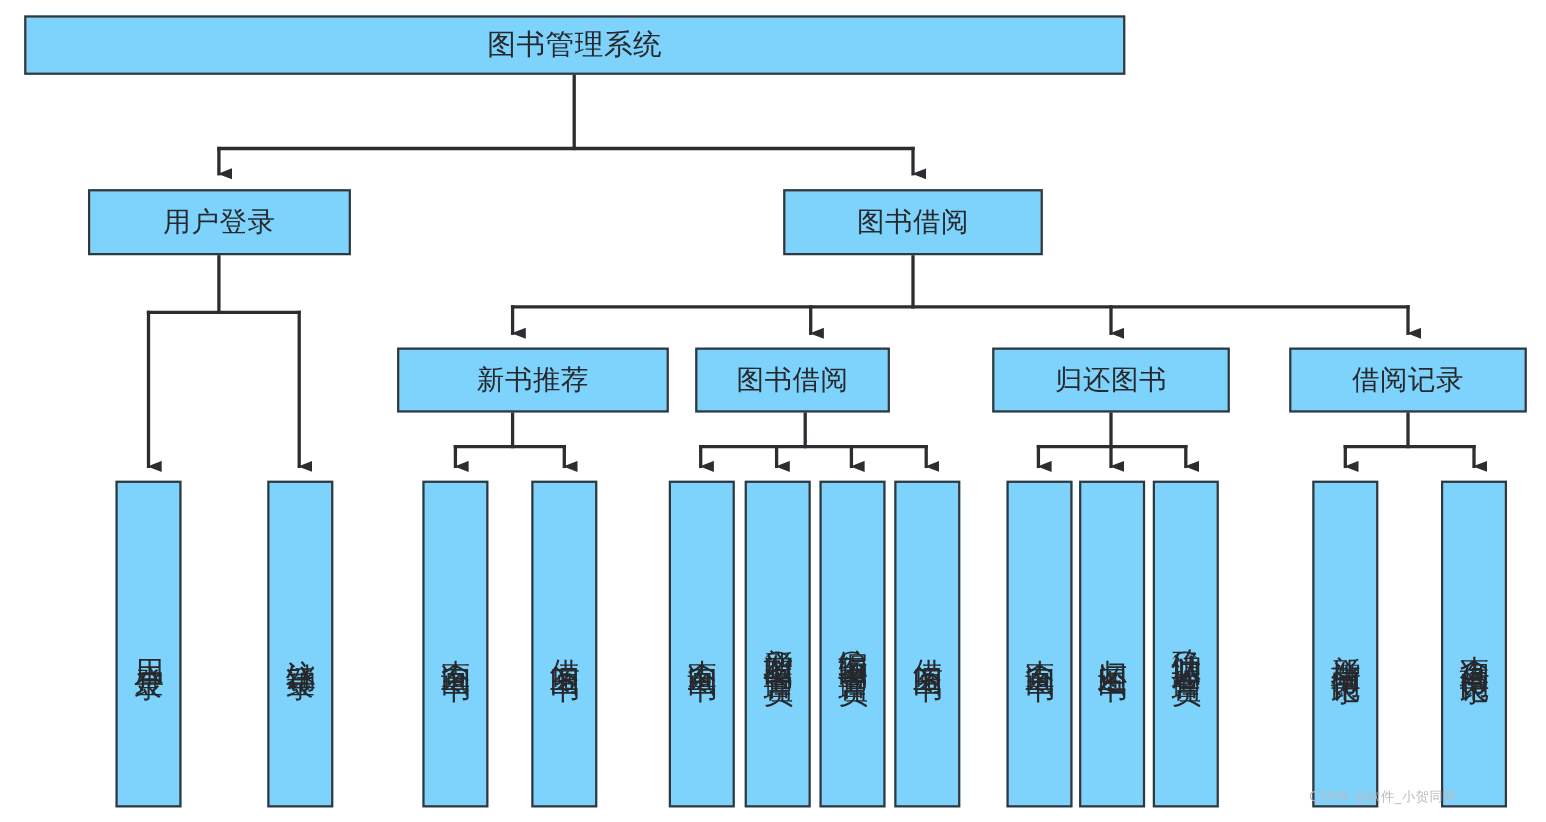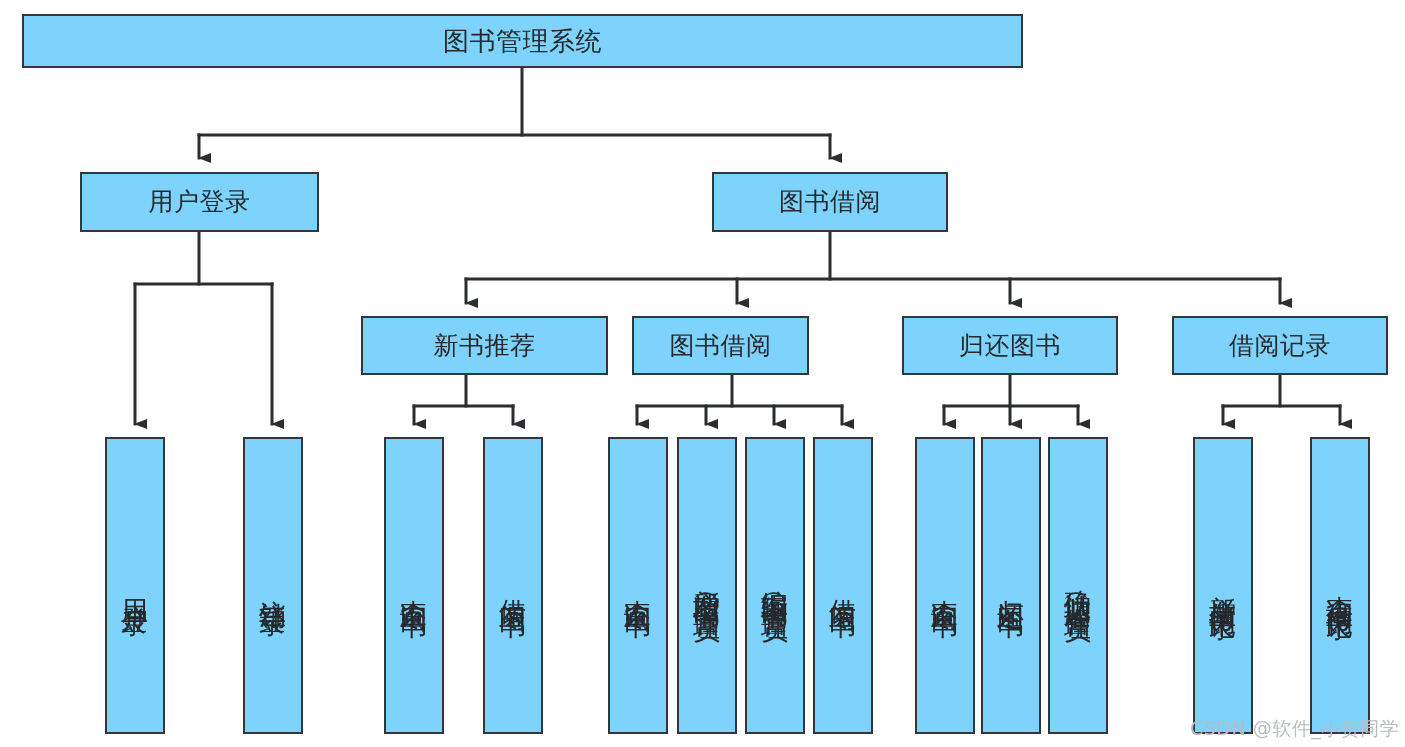--- a/index.html
+++ b/index.html
@@ -49,21 +49,21 @@
   .node.v .label{
     writing-mode:vertical-rl;
     text-orientation:upright;
     font-size:27px;
     line-height:1.0;
     letter-spacing:4px;
     white-space:nowrap;
   }
   .watermark{
     position:absolute;
-    font-size:19px;
+    font-size:12px;
     color:#b9bcc0;
     letter-spacing:0.5px;
     white-space:nowrap;
     font-family:"DejaVu Sans","Liberation Sans",sans-serif;
   }
 </style>
 </head>
 <body>
 
 <div id="canvas">

